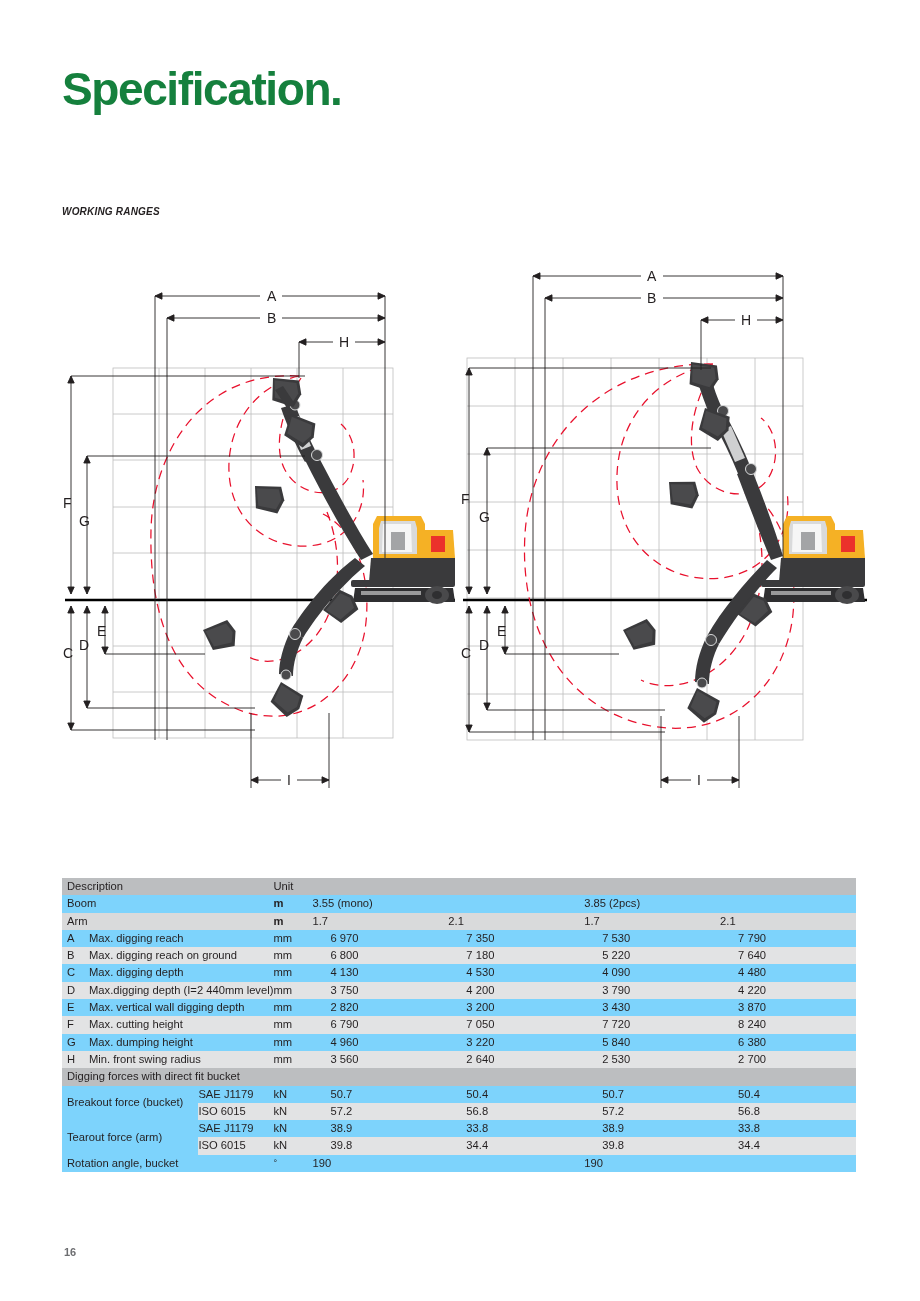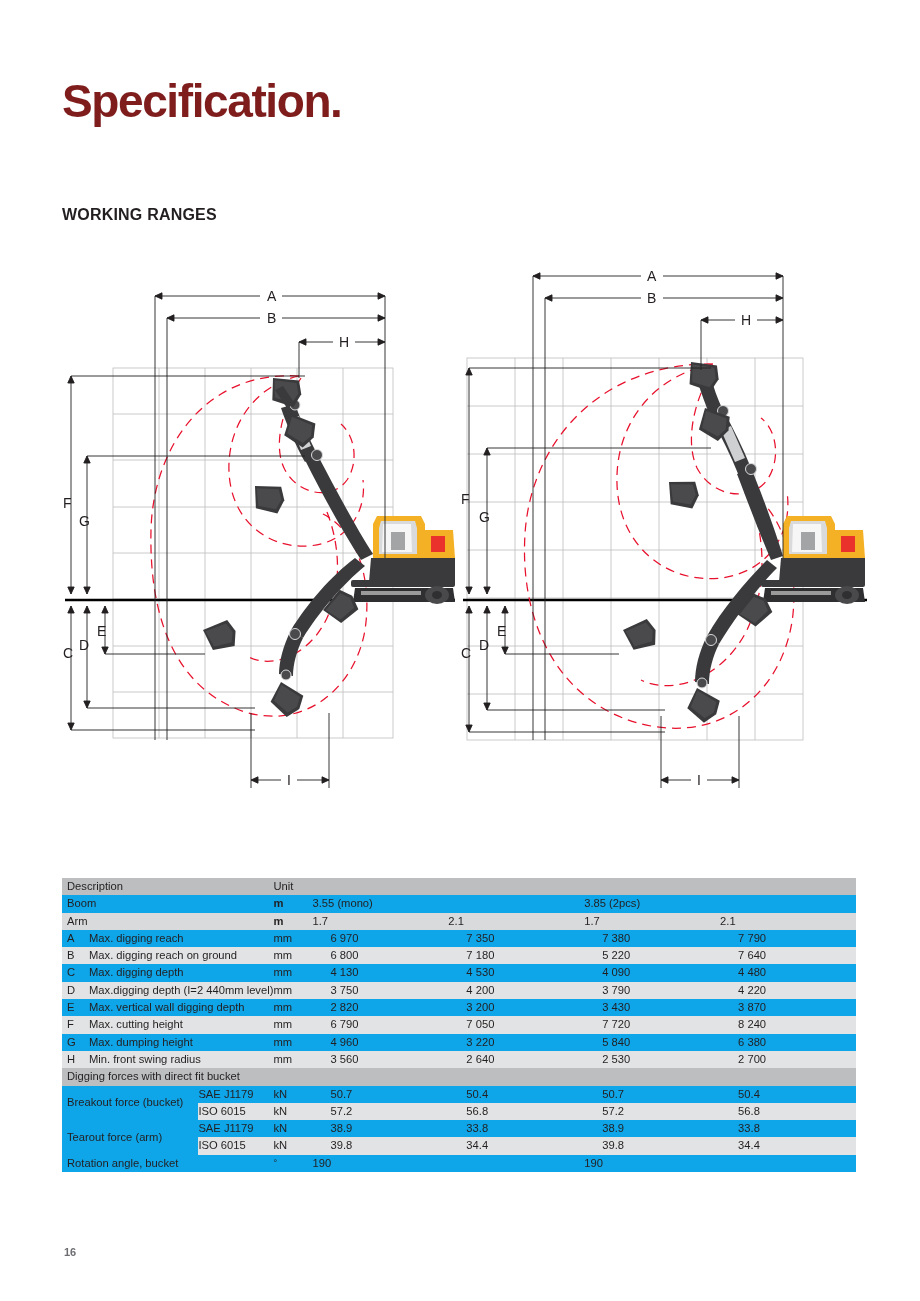--- a/index.html
+++ b/index.html
@@ -5,27 +5,27 @@
   html,body{margin:0;padding:0;background:#ffffff;}
   body{
     width:920px;height:1301px;position:relative;overflow:hidden;
     font-family:"Liberation Sans","DejaVu Sans",sans-serif;
     color:#231f20;
     -webkit-font-smoothing:antialiased;
   }
 
   
   #page-title{
-    position:absolute;left:62px;top:78px;
+    position:absolute;left:62px;top:66px;
     font-size:46px;font-weight:bold;letter-spacing:-1.4px;
-    color:#7f1d1d;line-height:1;
+    color:#15803d;line-height:1;
   }
   #section-title{
     position:absolute;left:62px;top:206px;
-    font-size:16px;font-weight:bold;letter-spacing:0.2px;
+    font-size:10px;font-weight:bold;letter-spacing:0.2px;font-style:italic;
   }
 
   
   #diagrams{position:absolute;left:0;top:258px;width:920px;height:590px;}
   .diagram{position:absolute;top:0;width:420px;height:590px;}
   #diagram-left{left:55px;}
   #diagram-right{left:455px;}
   .diagram svg{display:block;width:100%;height:100%;}
 
   
@@ -33,21 +33,21 @@
     position:absolute;left:62px;top:878px;width:794px;
     border-collapse:collapse;font-size:11.2px;
   }
   #spec-table td,#spec-table th{
     padding:0;margin:0;height:17.3px;line-height:17.3px;
     vertical-align:middle;font-weight:normal;text-align:left;
     border:none;white-space:nowrap;
   }
   .hdr-dark{background:#bcbec0;font-weight:bold;margin-left:40px;}
   .hdr-light{background:#d9dadb;font-weight:bold;border-radius:6px;}
-  .row-white{background:#0ea5e9;}
+  .row-white{background:#7dd3fc;}
   .row-gray{background:#e2e3e4;}
 
   .c-letter{width:22px;padding-left:5px !important;text-align:left;}
   .c-desc{width:275px;}
   .c-std{width:68px;text-align:right;padding-right:7px !important;}
   .c-unit{width:40px;text-align:center;}
   .c-val{width:122px;padding-left:18px !important;}
   .c-val-c{width:122px;text-align:center;padding-left:0 !important;}
 
   .desc-head{padding-left:5px !important;font-weight:bold;}
@@ -424,21 +424,21 @@
       <td class="c-val-c">1.7</td>
       <td class="c-val-c">2.1</td>
     </tr>
 
     <tr class="row-white">
       <td class="c-letter">A</td>
       <td class="c-desc" colspan="2">Max. digging reach</td>
       <td class="c-unit">mm</td>
       <td class="c-val">6 970</td>
       <td class="c-val">7 350</td>
-      <td class="c-val">7 380</td>
+      <td class="c-val">7 530</td>
       <td class="c-val">7 790</td>
     </tr>
     <tr class="row-gray">
       <td class="c-letter">B</td>
       <td class="c-desc" colspan="2">Max. digging reach on ground</td>
       <td class="c-unit">mm</td>
       <td class="c-val">6 800</td>
       <td class="c-val">7 180</td>
       <td class="c-val">5 220</td>
       <td class="c-val">7 640</td>

